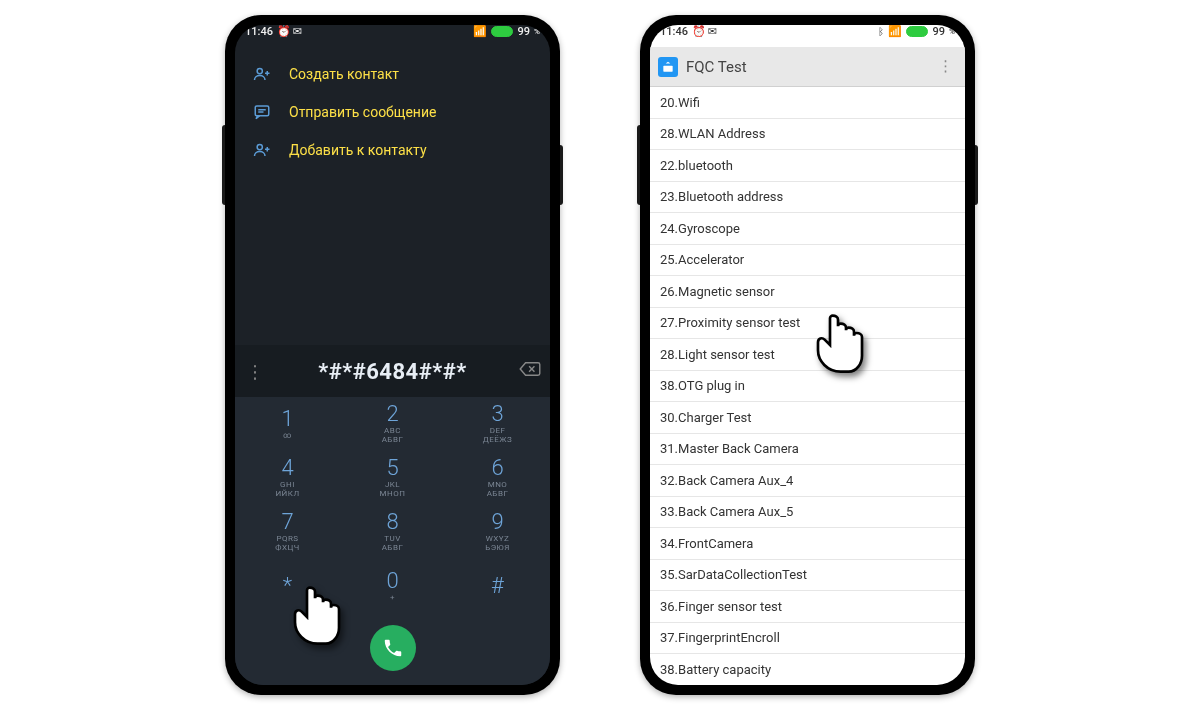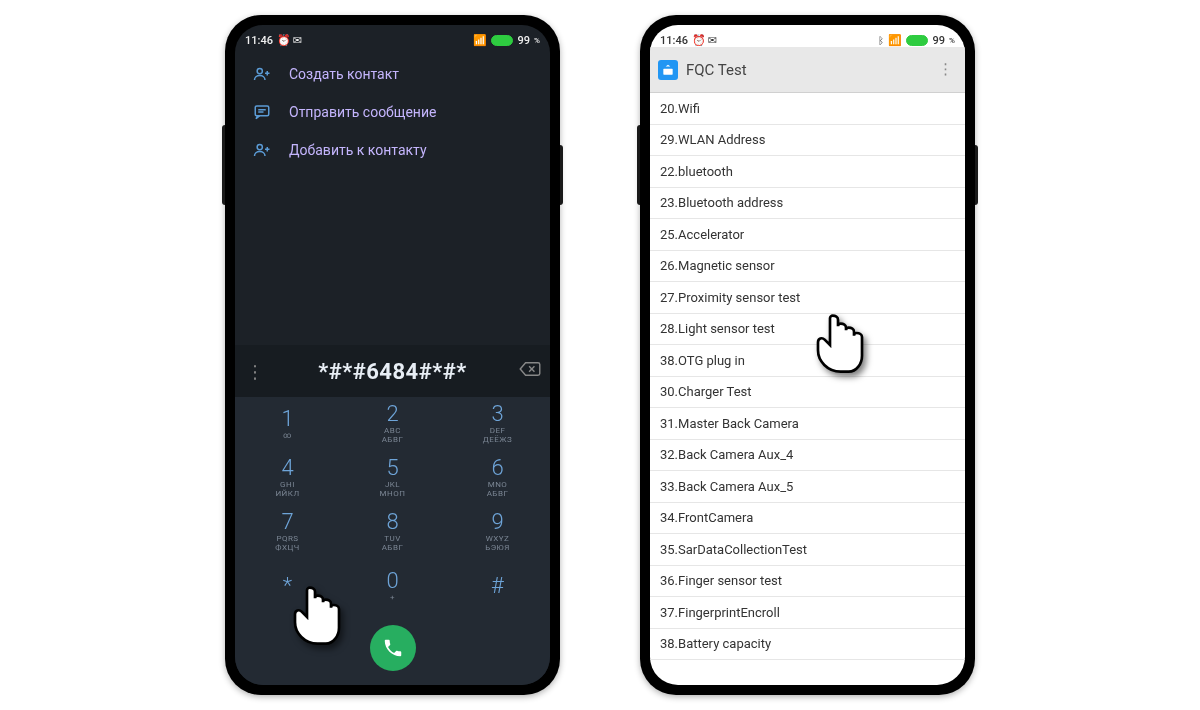--- a/index.html
+++ b/index.html
@@ -37,21 +37,21 @@
     overflow: hidden;
     display: flex;
     flex-direction: column;
     position: relative;
   }
   
   .dialer-screen { background: #1c2127; color: #eceff4; }
   .status-bar {
     height: 22px;
     display: flex;
-    align-items: flex-end;
+    align-items: flex-start;
     padding: 0 10px;
     font-size: 11px;
     font-weight: 500;
   }
   .status-bar.light { color: #f0f0f0; }
   .status-bar.dark  { color: #333; }
   .status-right { margin-left: auto; display: flex; align-items: center; gap: 4px; }
   .battery-pill {
     width: 22px; height: 11px;
     border: 1px solid currentColor;
@@ -62,21 +62,21 @@
     border-color: #2ecc40;
   }
   .menu-area {
     padding: 8px 6px 0 6px;
   }
   .menu-item {
     display: flex;
     align-items: center;
     gap: 18px;
     padding: 10px 12px;
-    color: #c4b5fd;
+    color: #fde047;
     font-size: 14px;
   }
   .menu-item .micon {
     width: 18px; display:flex; justify-content:center;
     color: #5b9bd5;
   }
   .spacer-flex { flex: 1; }
   .number-row {
     display: flex;
     align-items: center;
@@ -127,21 +127,21 @@
     border-radius: 50%;
     background: #27ae60;
     display: flex;
     align-items: center;
     justify-content: center;
     color: #fff;
   }
   
   .list-screen { background: #ffffff; color: #222; }
   .app-header {
-    height: 46px;
+    height: 40px;
     background: #e8e8e8;
     display: flex;
     align-items: center;
     padding: 0 8px;
     border-bottom: 1px solid #d0d0d0;
     font-size: 15px;
     color: #444;
     gap: 8px;
   }
   .app-header .app-icon {
@@ -340,27 +340,30 @@
       </span>
       <span>FQC Test</span>
       <span class="header-dots">⋮</span>
     </div>
 
     <div class="test-list">
       <div class="test-item">
           <span>20.Wifi</span>
         </div>
       <div class="test-item">
-          <span>29.WLAN Address</span>
+          <span>28.WLAN Address</span>
         </div>
       <div class="test-item">
           <span>22.bluetooth</span>
         </div>
       <div class="test-item">
           <span>23.Bluetooth address</span>
+        </div>
+      <div class="test-item">
+          <span>24.Gyroscope</span>
         </div>
       <div class="test-item">
           <span>25.Accelerator</span>
         </div>
       <div class="test-item">
           <span>26.Magnetic sensor</span>
         </div>
       <div class="test-item">
           <span>27.Proximity sensor test</span>
         </div>

